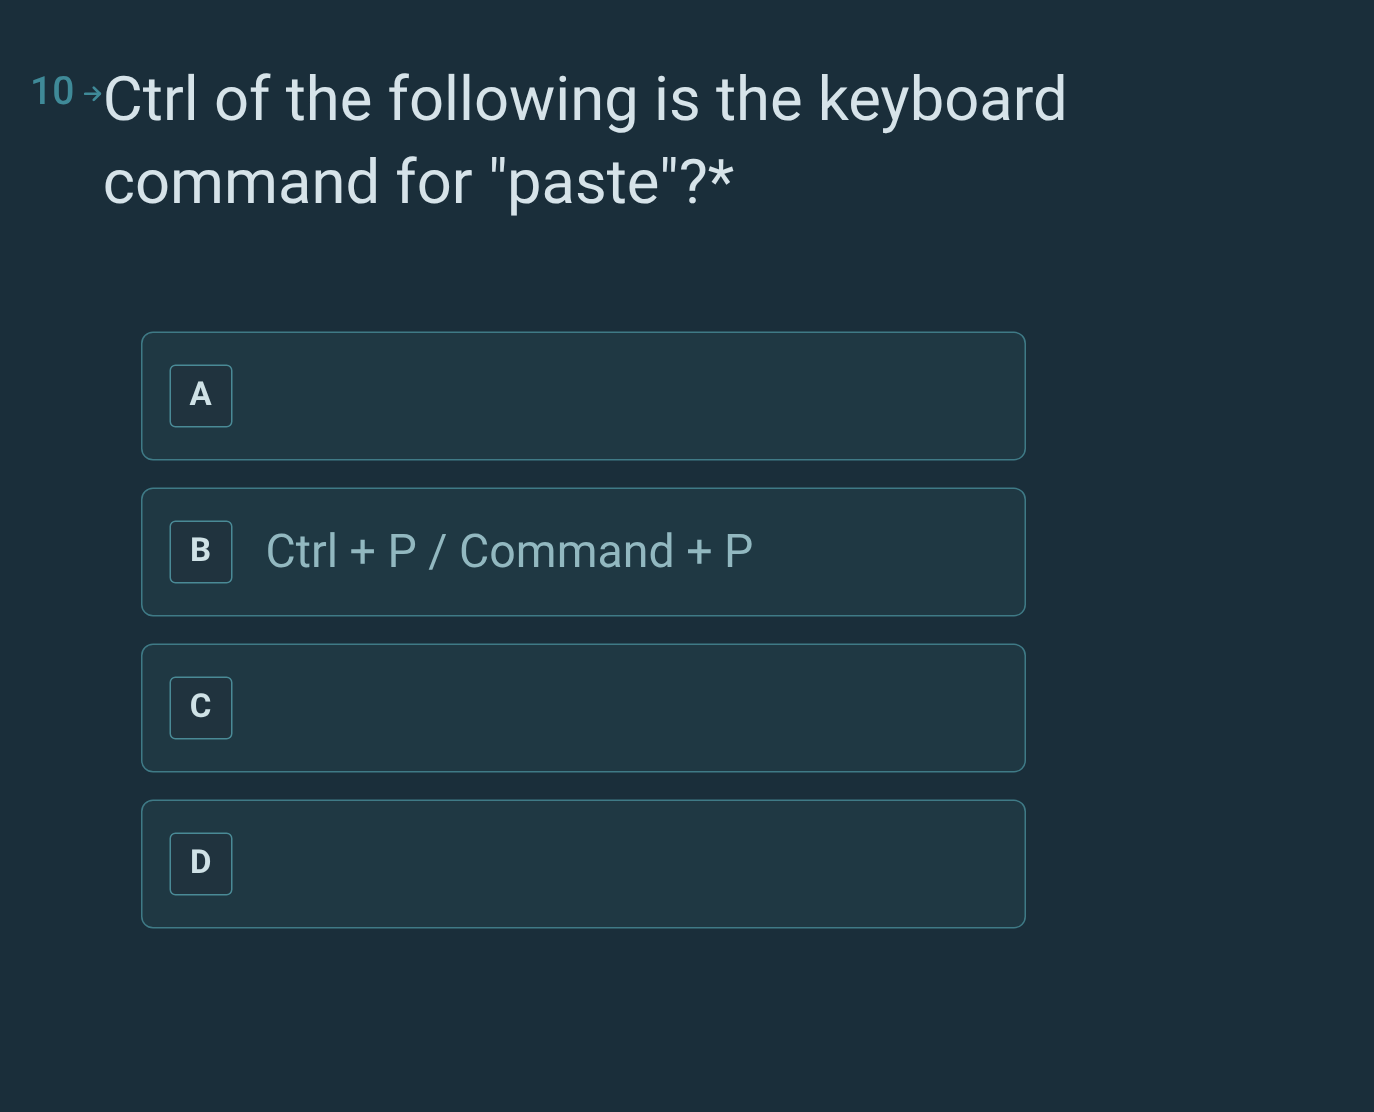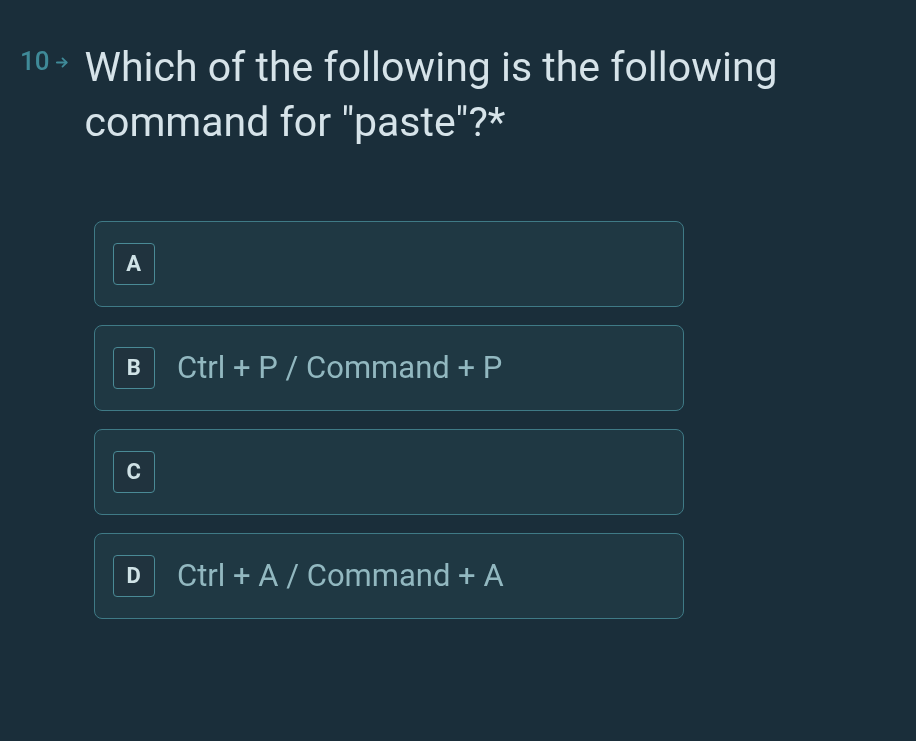--- a/index.html
+++ b/index.html
@@ -9,21 +9,20 @@
     background: #1a2e3a;
     font-family: -apple-system, BlinkMacSystemFont, "Segoe UI", Roboto, Helvetica, Arial, sans-serif;
     overflow: hidden;
   }
   .container {
     padding: 40px 20px 0 20px;
   }
   .question-row {
     display: flex;
     align-items: flex-start;
-    gap: 16px;
   }
   .qnum {
     color: #3f8a98;
     font-size: 26px;
     font-weight: 500;
     display: flex;
     align-items: center;
     gap: 6px;
     margin-top: 6px;
     flex-shrink: 0;
@@ -87,32 +86,31 @@
   <div class="question-row">
     <div class="qnum">
       <span>10</span>
       <span class="arrow-icon">
         <svg viewBox="0 0 16 16" width="13" height="13" fill="none" stroke="#3f8a98" stroke-width="2.2" stroke-linecap="round" stroke-linejoin="round">
           <line x1="1" y1="8" x2="13" y2="8"></line>
           <polyline points="8,3 13,8 8,13"></polyline>
         </svg>
       </span>
     </div>
-    <div class="question-text">Which of the following is the following command for "paste"?*</div>
+    <div class="question-text">Ctrl of the following is the keyboard command for "paste"?*</div>
   </div>
 
   <div class="options">
     <div class="option">
       <div class="key-badge">A</div>
     </div>
     <div class="option">
       <div class="key-badge">B</div>
       <div class="option-label">Ctrl + P / Command + P</div>
     </div>
     <div class="option">
       <div class="key-badge">C</div>
     </div>
     <div class="option">
       <div class="key-badge">D</div>
-      <div class="option-label">Ctrl + A / Command + A</div>
     </div>
   </div>
 </div>
 
 </body></html>

